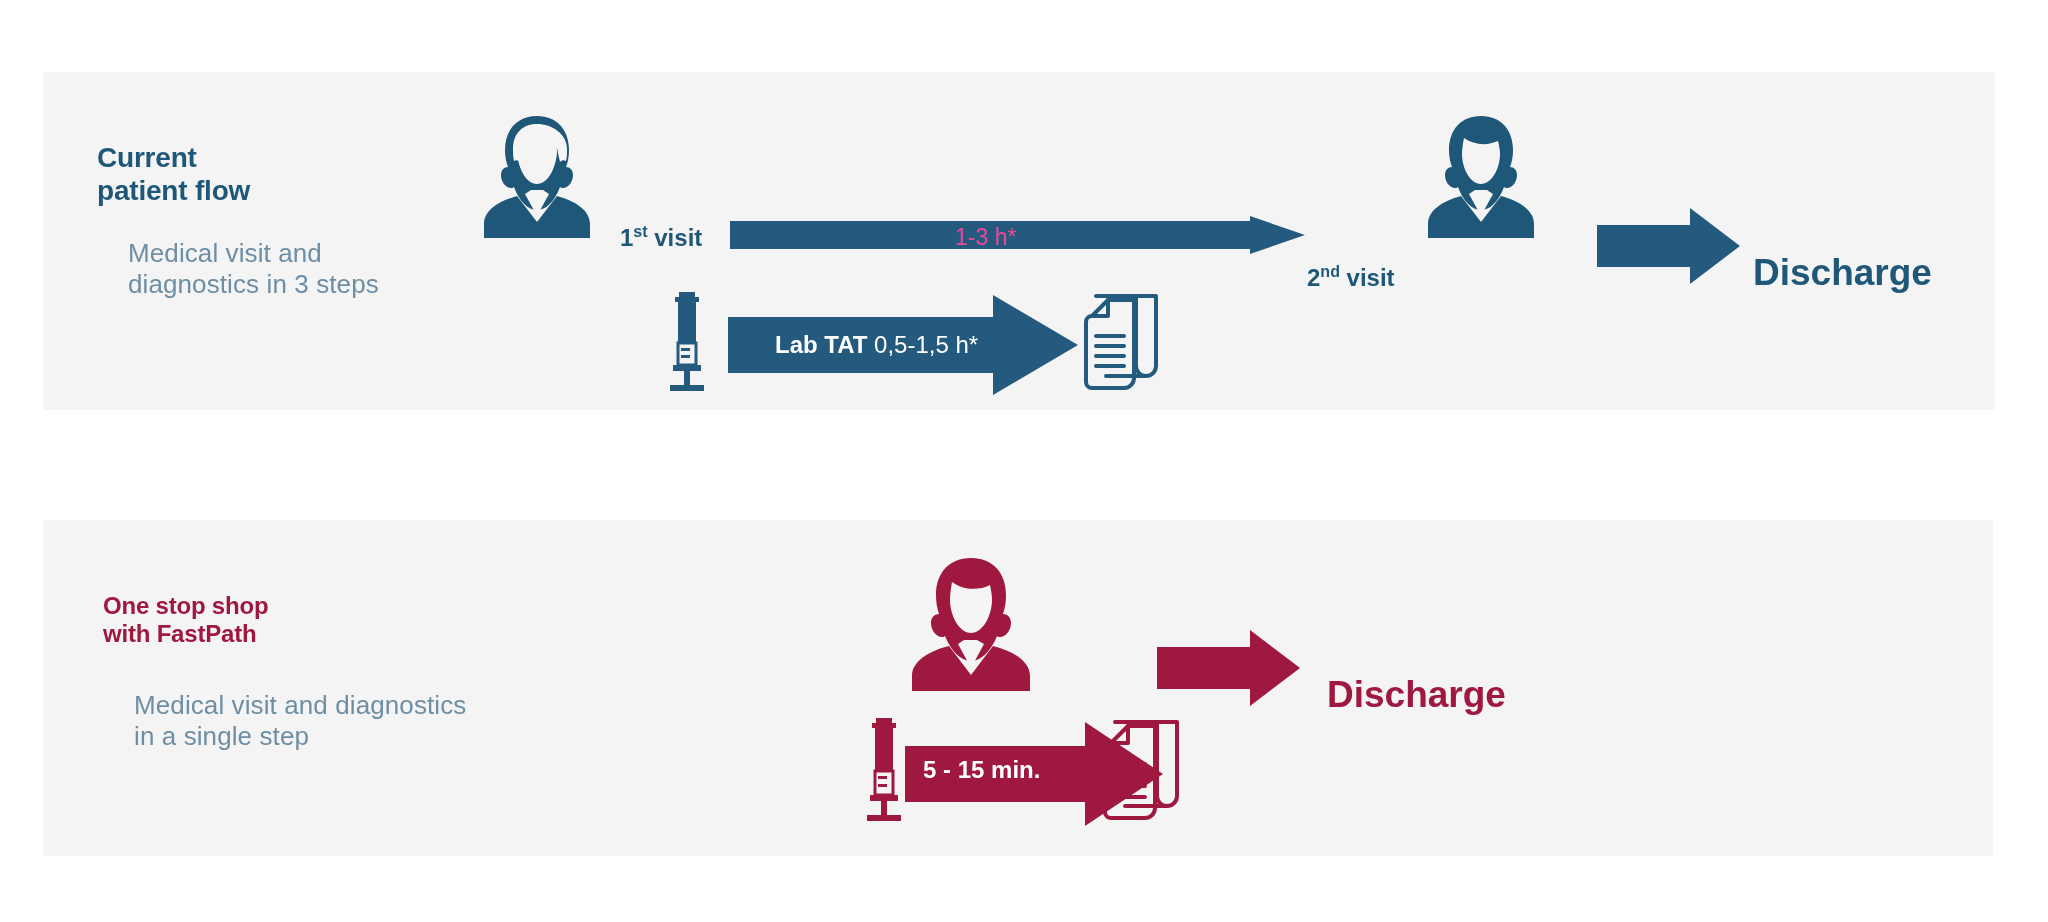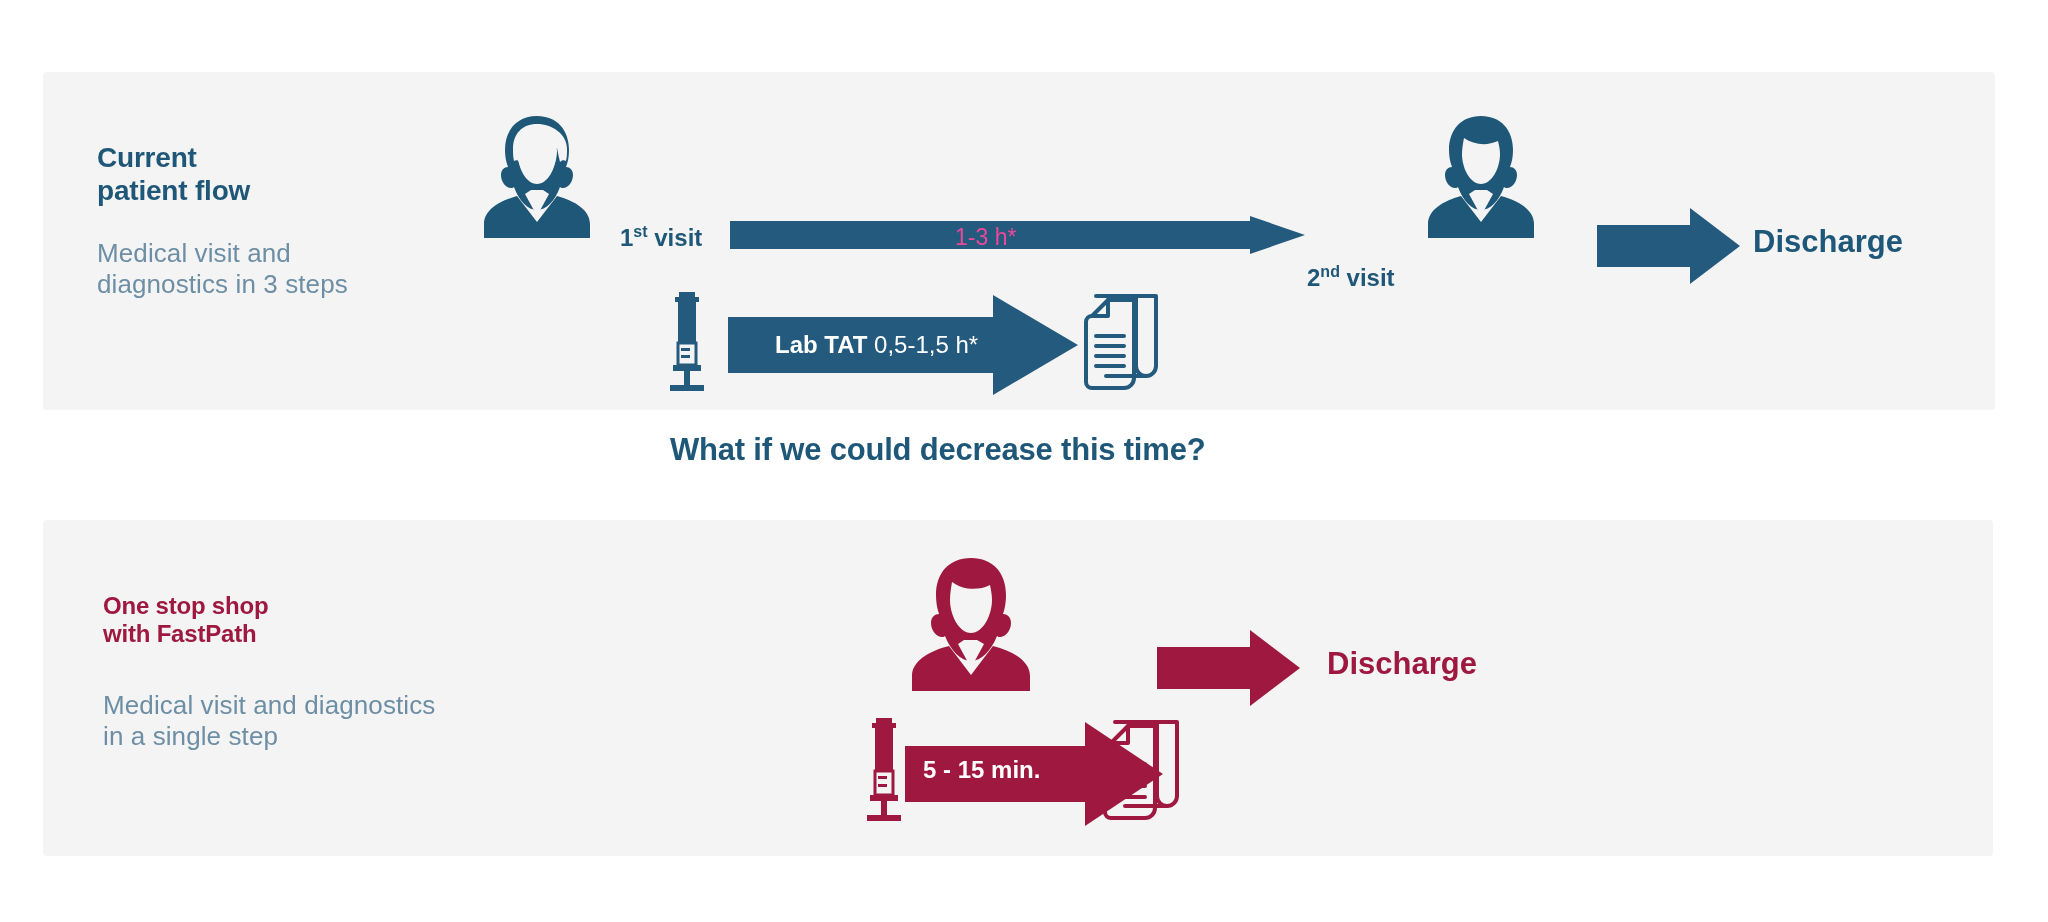--- a/index.html
+++ b/index.html
@@ -27,20 +27,21 @@
     font-weight:bold;
     line-height:1.17;
     letter-spacing:-0.2px;
     white-space:pre-line;
   }
   .subtext{
     position:absolute;
     line-height:1.2;
     white-space:pre-line;
     font-weight:400;
+    margin-left:31px;
   }
   #top-heading{left:97px;top:142px;font-size:28px;color:#1f5778;}
   #top-sub{left:97px;top:238px;font-size:26px;color:#6d8ea5;letter-spacing:0.1px;}
   #bot-heading{left:103px;top:592px;font-size:24px;color:#9e1840;}
   #bot-sub{left:103px;top:690px;font-size:26px;color:#6d8ea5;letter-spacing:0.1px;}
 
   #middle-question{
     position:absolute;left:670px;top:432px;
     font-size:31px;font-weight:bold;color:#1f5778;
     letter-spacing:-0.2px;white-space:nowrap;
@@ -49,21 +50,21 @@
   
   .flowlabel{
     position:absolute;font-size:24px;font-weight:bold;
     color:#1f5778;white-space:nowrap;
   }
   .flowlabel sup{font-size:16px;vertical-align:super;line-height:0;}
   #label-first-visit{left:620px;top:224px;}
   #label-second-visit{left:1307px;top:224px;margin-top:40px;}
 
   .discharge{
-    position:absolute;font-size:31px;font-weight:bold;white-space:nowrap;
+    position:absolute;font-size:37px;font-weight:bold;white-space:nowrap;margin-top:28px;
   }
   #discharge-top{left:1753px;top:224px;color:#1f5778;}
   #discharge-bot{left:1327px;top:646px;color:#9e1840;}
 
   
   .arrow-thin{position:absolute;}
   #arrow-top-main{left:730px;top:216px;width:575px;height:38px;}
 
   
   .arrow-block{position:absolute;}
@@ -178,21 +179,20 @@
       <g fill="none" stroke="#245a7e" stroke-width="4" stroke-linejoin="round" stroke-linecap="round">
         <path d="M24 4h40v70a10 10 0 0 0 10 10h-40"></path>
         <path d="M74 84a10 10 0 0 0 10-10V4H64"></path>
         <path d="M20 24 L36 8 H62 v78 a10 10 0 0 1 -10 10 H20 a6 6 0 0 1 -6 -6 V30 a6 6 0 0 1 6 -6z"></path>
         <path d="M36 8v16H20"></path>
         <path d="M24 44h28M24 54h28M24 64h28M24 74h28"></path>
       </g>
     </svg>
   </div>
 
-  <div id="middle-question">What if we could decrease this time?</div>
 
   <div class="panel" id="panel-bottom"></div>
 
   <div class="heading" id="bot-heading">One stop shop
 with FastPath</div>
 
   <div class="subtext" id="bot-sub">Medical visit and diagnostics
 in a single step</div>
 
   <div class="icon" id="person-bottom">

